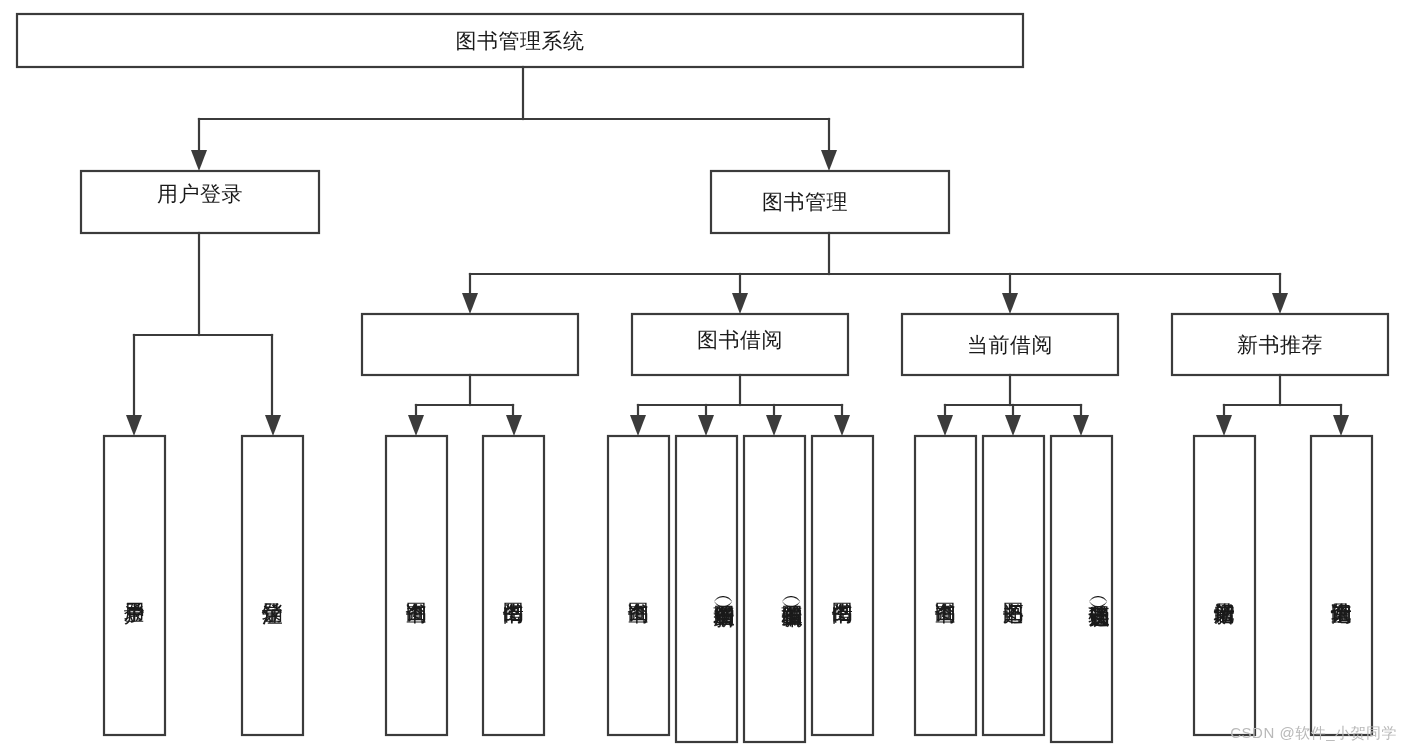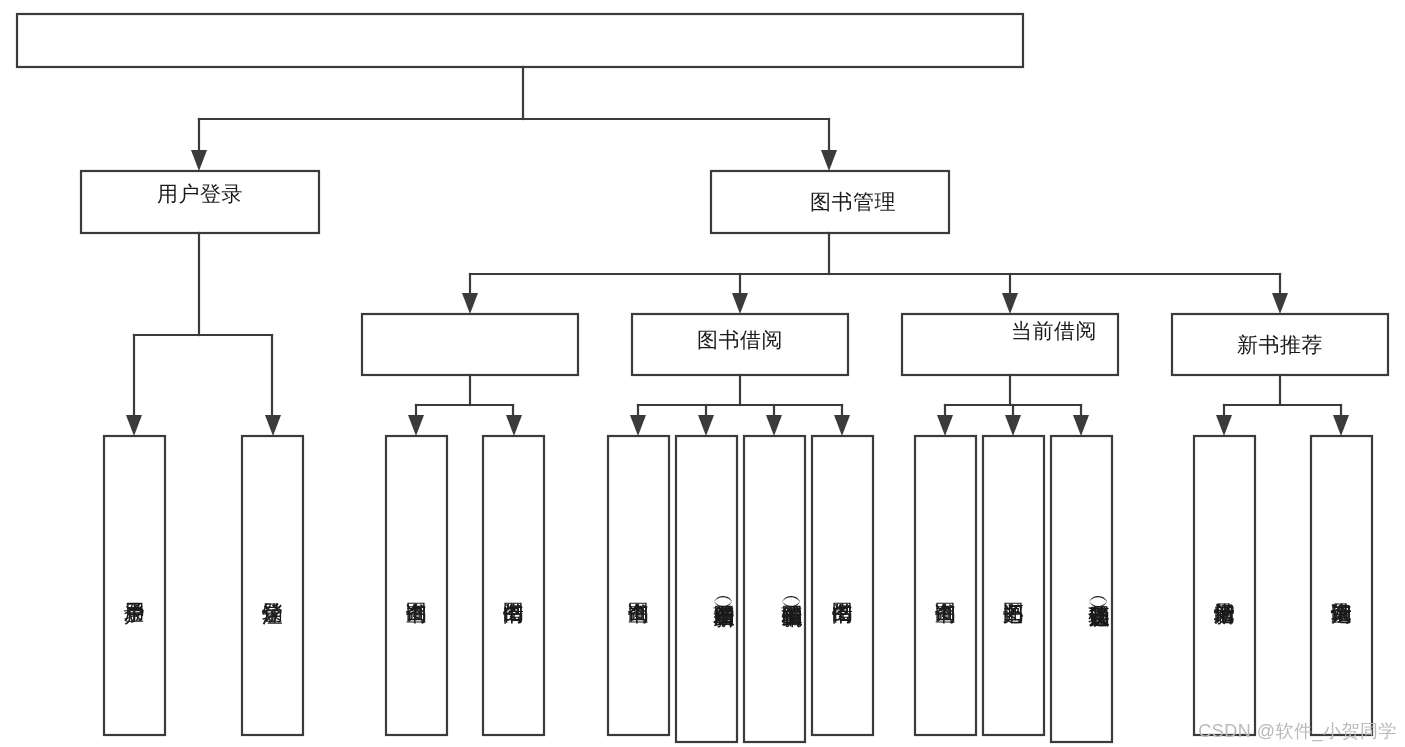--- a/index.html
+++ b/index.html
@@ -62,21 +62,21 @@
     line-height: 1.22;
     writing-mode: vertical-rl;
     text-orientation: upright;
     white-space: nowrap;
     pointer-events: none;
   }
   .watermark {
     position: absolute;
     right: 8px;
     bottom: 4px;
-    font-size: 18px;
+    font-size: 15px;
     color: #b9b9b9;
     letter-spacing: 0.5px;
     white-space: nowrap;
     pointer-events: none;
   }
 </style>
 </head>
 <body>
 
 <div id="diagram-root">
@@ -179,26 +179,27 @@
       <path class="connector" d="M1280,375 L1280,405"></path>
       <path class="connector" d="M1224,405 L1341,405"></path>
       <path class="connector" d="M1224,405 L1224,417"></path>
       <path class="connector" d="M1341,405 L1341,417"></path>
       <polygon class="arrow-head" points="1216,415 1232,415 1224,436"></polygon>
       <polygon class="arrow-head" points="1333,415 1349,415 1341,436"></polygon>
     </g>
 
   </svg>
 
+  <div class="node-label-h" style="left:17px; top:14px; width:1006px; height:53px;">图书管理系统</div>
 
   <div class="node-label-h" style="left:81px; top:171px; width:238px; height:45px;border-radius:12px;">用户登录</div>
-  <div class="node-label-h" style="left:749px; top:171px; width:208px; height:62px;">图书管理</div>
+  <div class="node-label-h" style="left:701px; top:171px; width:208px; height:62px;">图书管理</div>
 
   <div class="node-label-h" style="left:632px; top:314px; width:216px; height:51px;">图书借阅</div>
-  <div class="node-label-h" style="left:902px; top:300px; width:216px; height:61px;padding-left:44px;">当前借阅</div>
+  <div class="node-label-h" style="left:902px; top:314px; width:216px; height:61px;">当前借阅</div>
   <div class="node-label-h" style="left:1172px; top:314px; width:216px; height:61px;">新书推荐</div>
 
   <div class="node-label-v" style="left:104px; top:436px; width:61px; height:299px;">用户登录</div>
   <div class="node-label-v" style="left:242px; top:436px; width:61px; height:299px;">注销登录</div>
 
   <div class="node-label-v" style="left:386px; top:436px; width:61px; height:299px;">查询图书</div>
   <div class="node-label-v" style="left:483px; top:436px; width:61px; height:299px;">借阅图书</div>
 
   <div class="node-label-v" style="left:608px; top:436px; width:61px; height:299px;">查询图书</div>
   <div class="node-label-v" style="left:676px; top:436px; width:61px; height:306px; align-items:flex-start;">新增图书（管理员）</div>

